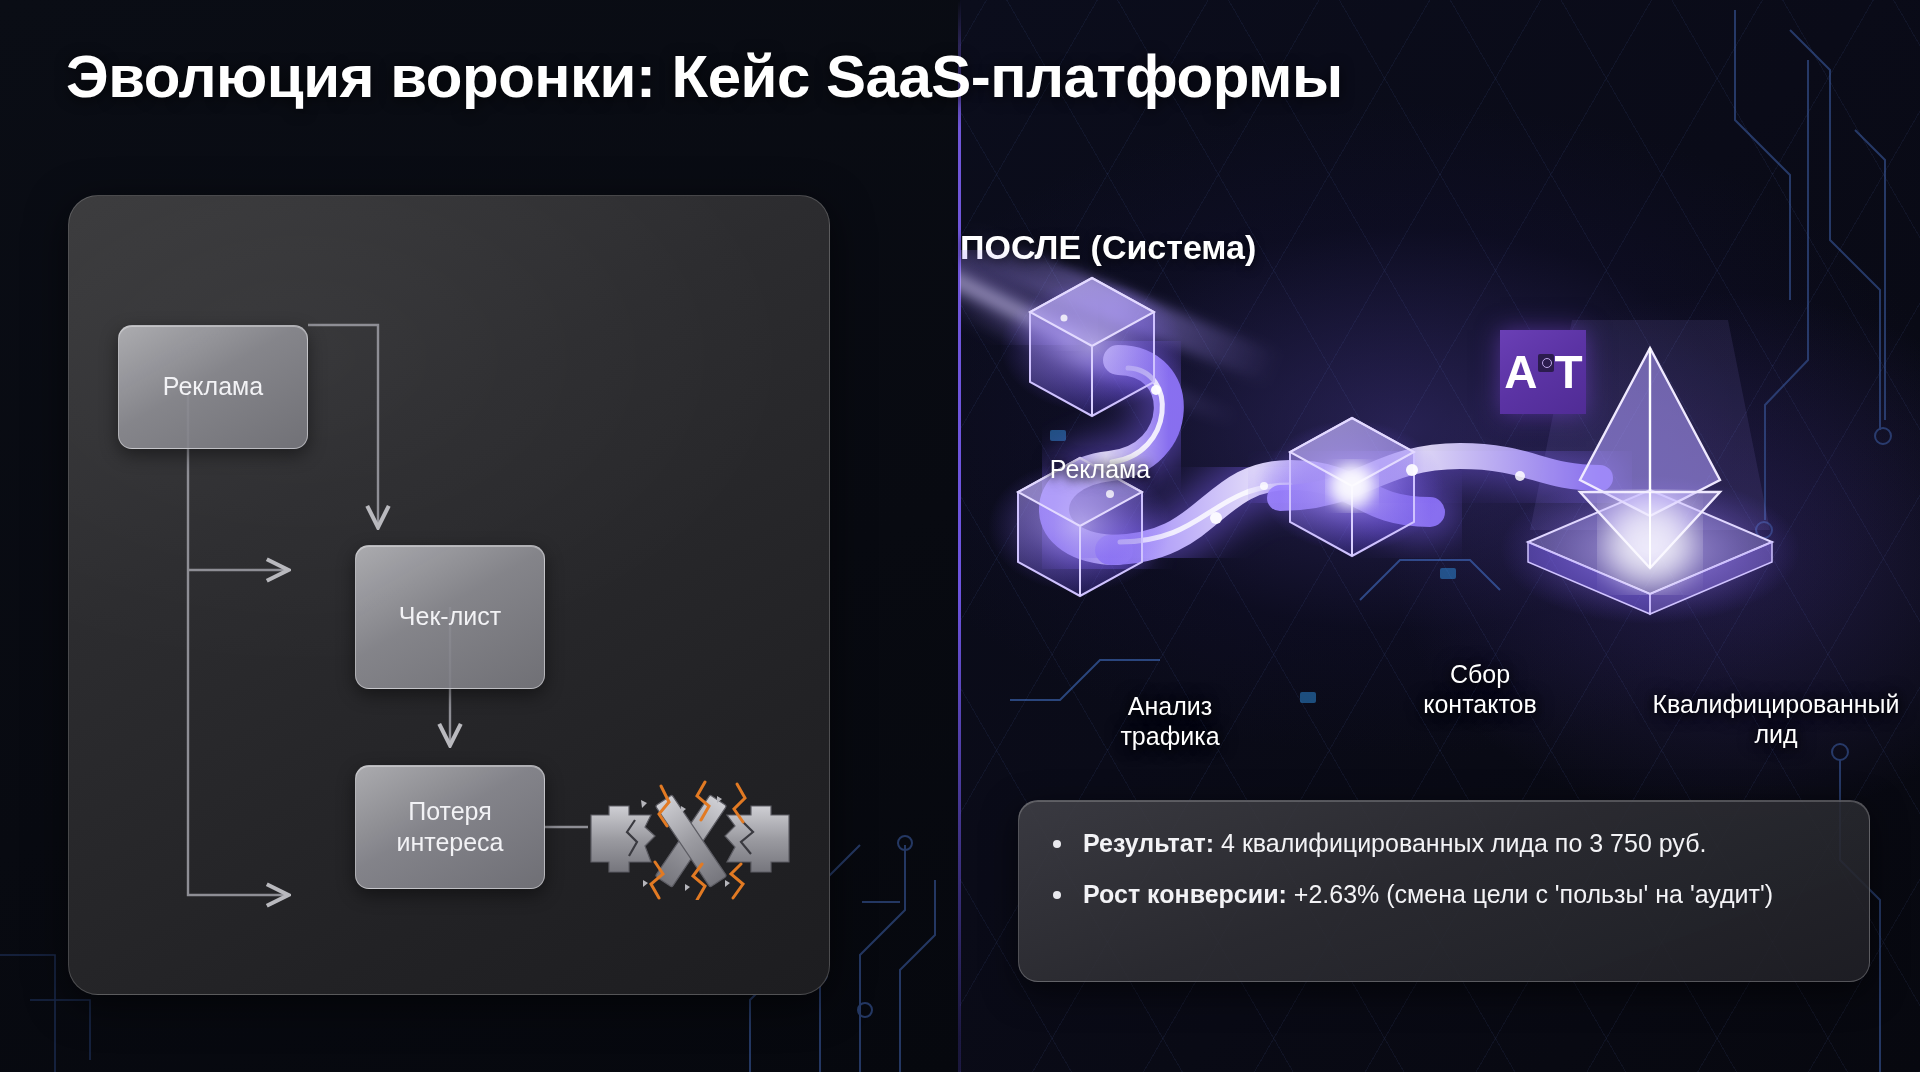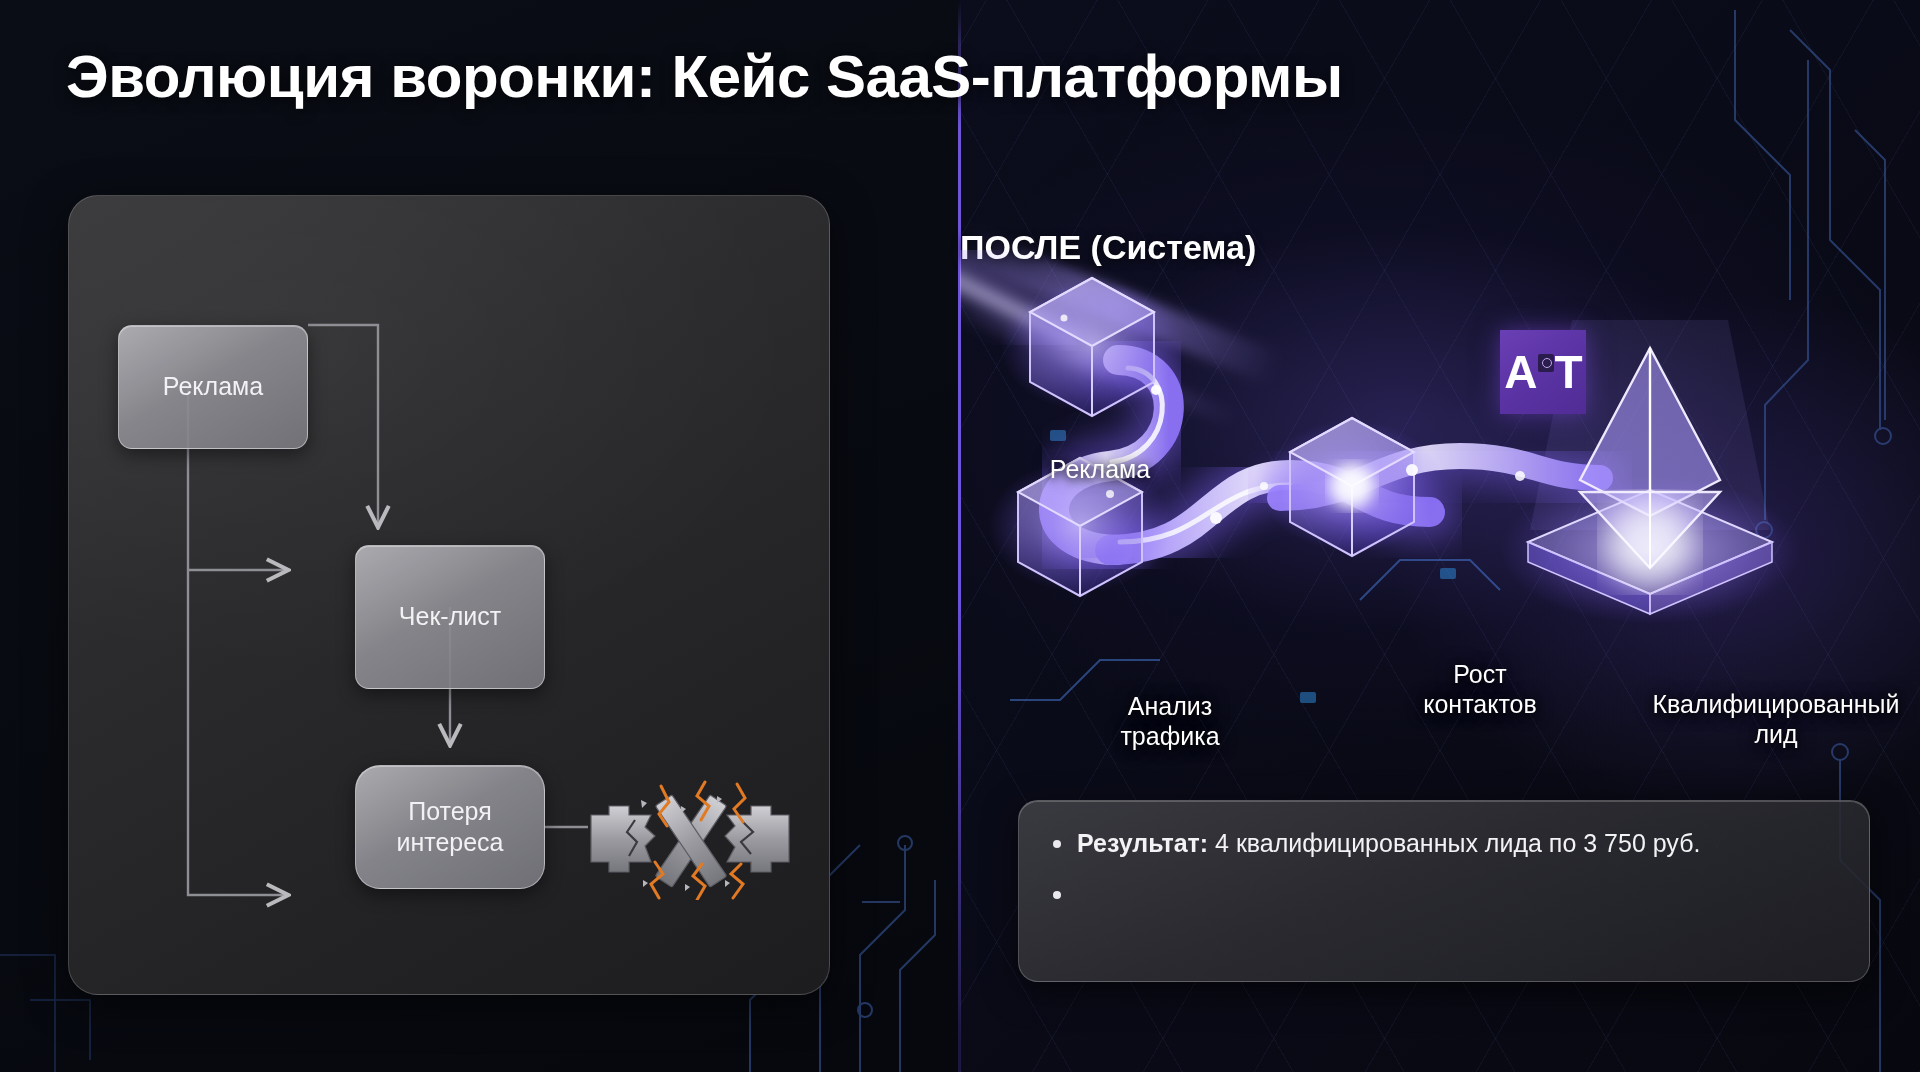--- a/index.html
+++ b/index.html
@@ -77,21 +77,21 @@
     position:absolute;
     background:linear-gradient(150deg, rgba(178,178,182,0.95) 0%, rgba(140,140,146,0.92) 45%, rgba(118,118,124,0.92) 100%);
     border:1px solid rgba(225,225,230,0.55);
     border-radius:14px;
     display:flex; align-items:center; justify-content:center;
     color:#f2f2f5; font-size:25px; line-height:1.25; text-align:center;
     box-shadow:0 6px 18px rgba(0,0,0,0.45), inset 0 1px 0 rgba(255,255,255,0.35);
   }
   #box-reklama   { left:118px; top:325px; width:190px; height:124px; }
   #box-checklist { left:355px; top:545px; width:190px; height:144px; }
-  #box-poterya   { left:355px; top:765px; width:190px; height:124px;border-radius:25px; }
+  #box-poterya   { left:355px; top:765px; width:190px; height:124px; }
 
   .brk-icon { position:absolute; left:585px; top:780px; width:210px; height:120px; }
 
   
   .panel-heading-right {
     position:absolute; left:960px; top:228px; width:960px;
     text-align:left; font-size:34px; font-weight:bold; color:#ffffff;
     text-shadow:0 2px 10px rgba(0,0,0,0.7);
   }
   .node-label {
@@ -132,21 +132,21 @@
     border-radius:20px;
     box-shadow:0 10px 34px rgba(0,0,0,0.55), inset 0 1px 0 rgba(255,255,255,0.2);
     padding:26px 34px 0 30px;
   }
   .bullet-row { display:flex; margin-bottom:18px; }
   .bullet-dot {
     width:8px; height:8px; border-radius:50%; background:#e9e9ee;
     margin:13px 16px 0 4px; flex:0 0 auto;
   }
   .bullet-text { color:#f3f3f6; font-size:25px; line-height:1.32; }
-  .bullet-text b { font-weight:bold; }
+  .bullet-text b { font-weight:bold;margin-left:6px; }
 </style>
 </head>
 <body>
 
 <div id="bg-root">
   <div class="bg-left-fill"></div>
   <div class="bg-right-fill"></div>
   <div class="iso-grid"></div>
   <div class="beam beam-a"></div>
   <div class="beam beam-b"></div>
@@ -365,21 +365,21 @@
 </svg>
 
 <div class="node-label" id="label-reklama">
   <div>Реклама</div>
 </div>
 <div class="node-label" id="label-analiz">
   <div>Анализ</div>
   <div>трафика</div>
 </div>
 <div class="node-label" id="label-sbor">
-  <div>Рост</div>
+  <div>Сбор</div>
   <div>контактов</div>
 </div>
 <div class="node-label" id="label-lead">
   <div>Квалифицированный</div>
   <div>лид</div>
 </div>
 
 <div id="at-badge">
   <div class="at-text">
     <span>A</span>
@@ -391,14 +391,18 @@
 <div id="results-card">
   <div class="bullet-row">
     <div class="bullet-dot"></div>
     <div class="bullet-text">
       <b>Результат:</b> 
       <span>4 квалифицированных лида по 3 750 руб.</span>
     </div>
   </div>
   <div class="bullet-row">
     <div class="bullet-dot"></div>
+    <div class="bullet-text">
+      <b>Рост конверсии:</b> 
+      <span>+2.63% (смена цели с 'пользы' на 'аудит')</span>
+    </div>
   </div>
 </div>
 
 </body></html>

